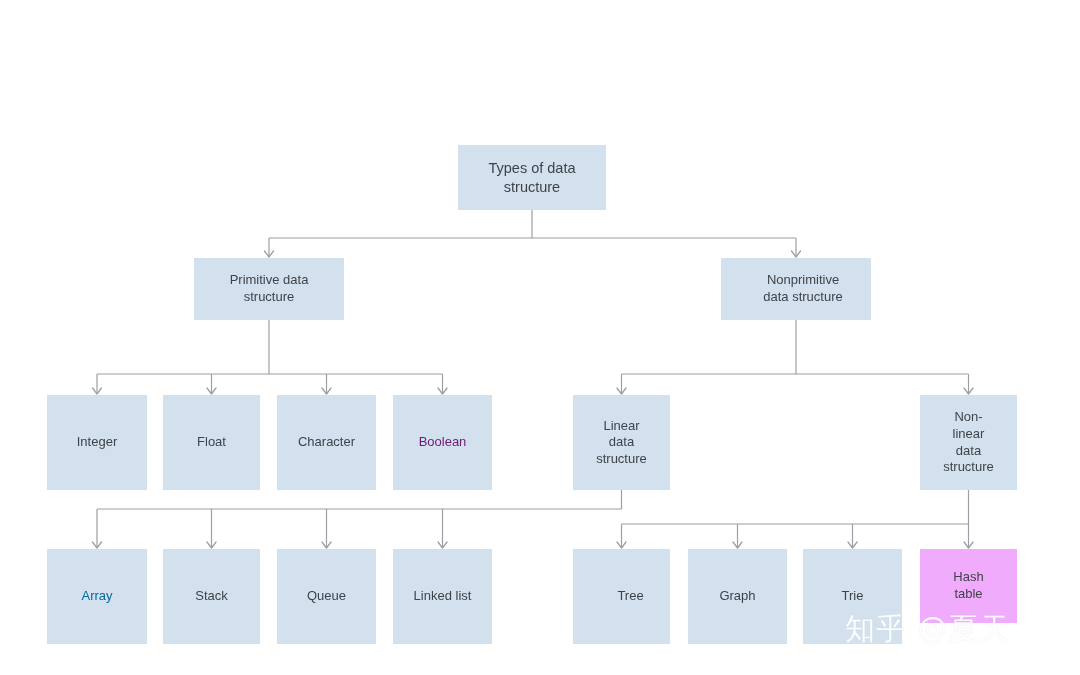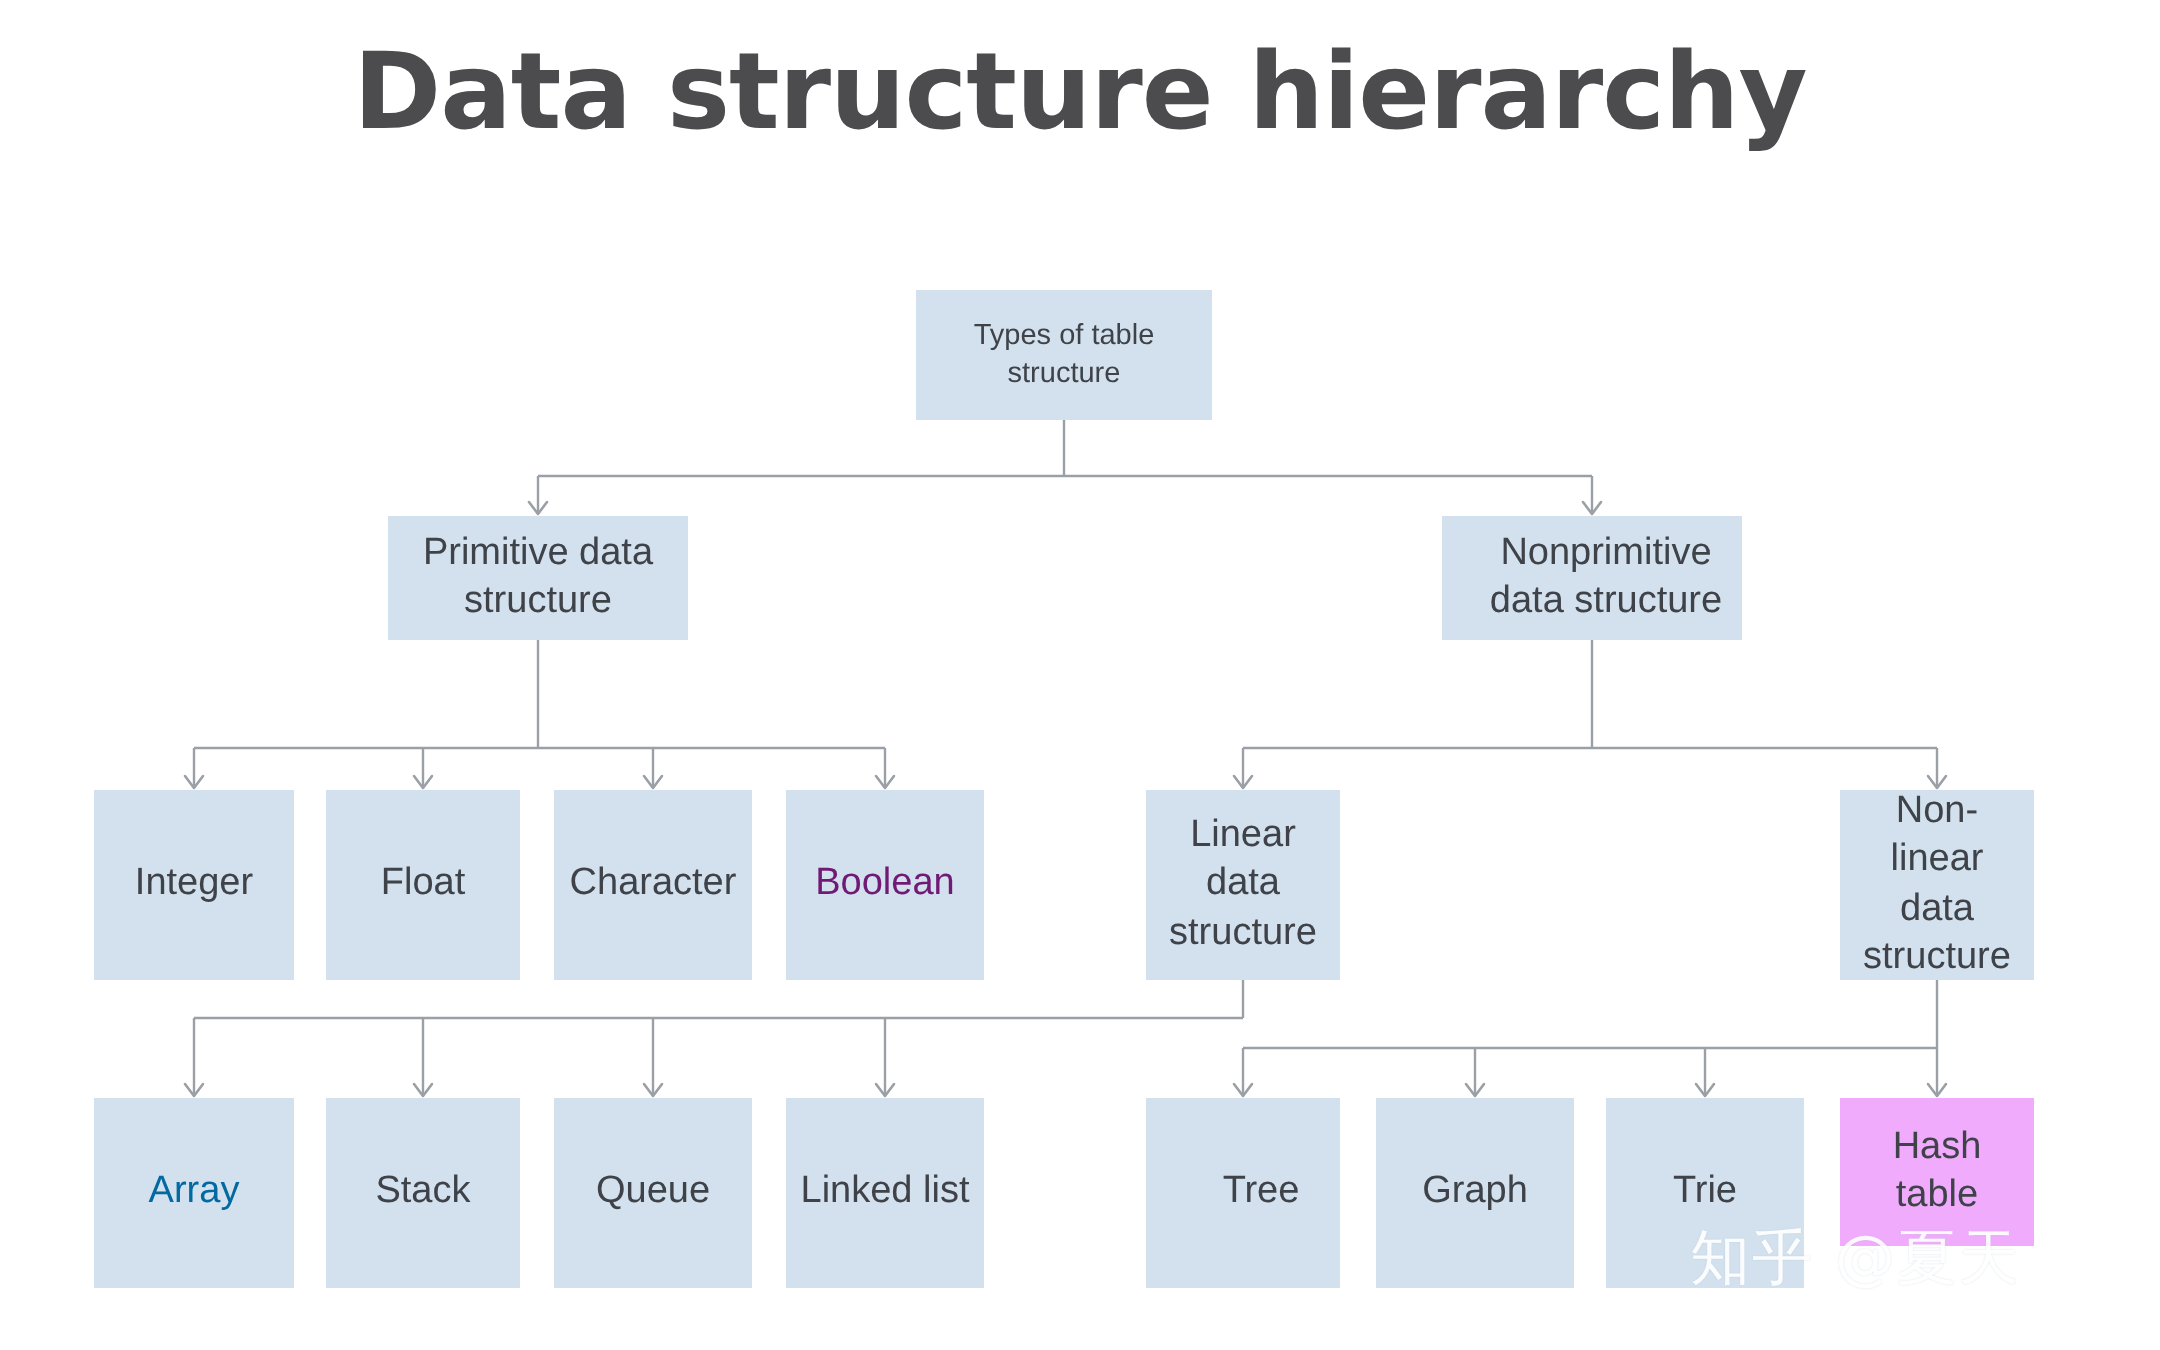--- a/index.html
+++ b/index.html
@@ -41,21 +41,21 @@
   }
   .node {
     position: absolute;
     box-sizing: border-box;
     background: #d2e1ed;
     color: #3f4349;
     display: flex;
     align-items: center;
     justify-content: center;
     text-align: center;
-    font-size: 19px;
+    font-size: 13px;
     line-height: 1.28;
     padding: 2px 6px;
     font-family: "Liberation Sans", "DejaVu Sans", sans-serif;
   }
   .node.root { font-size: 14.5px; }
   .node .label { display: block; white-space: pre-line; }
   #watermark {
     position: absolute;
     left: 845px;
     top: 609px;
@@ -66,21 +66,20 @@
     text-shadow: 0 0 1px rgba(180,195,210,0.55);
     white-space: nowrap;
     letter-spacing: 1px;
   }
 </style>
 </head>
 <body>
 
 <div id="canvas">
 
-  <div id="page-title">Data structure hierarchy</div>
 
   <svg id="connector-layer" viewBox="0 0 1080 675" width="1080" height="675" aria-hidden="true">
       <line x1="532" y1="210" x2="532" y2="238" stroke="#9aa0a6" stroke-width="1.2"></line>
       <line x1="269" y1="238" x2="796" y2="238" stroke="#9aa0a6" stroke-width="1.2"></line>
       <line x1="269" y1="238" x2="269" y2="257" stroke="#9aa0a6" stroke-width="1.2"></line>
       <path d="M 264.5 251 L 269 257 L 273.5 251" fill="none" stroke="#9aa0a6" stroke-width="1.3" stroke-linecap="round" stroke-linejoin="round"></path>
       <line x1="796" y1="238" x2="796" y2="257" stroke="#9aa0a6" stroke-width="1.2"></line>
       <path d="M 791.5 251 L 796 257 L 800.5 251" fill="none" stroke="#9aa0a6" stroke-width="1.3" stroke-linecap="round" stroke-linejoin="round"></path>
       <line x1="269" y1="320" x2="269" y2="374" stroke="#9aa0a6" stroke-width="1.2"></line>
       <line x1="97" y1="374" x2="442.5" y2="374" stroke="#9aa0a6" stroke-width="1.2"></line>
@@ -115,21 +114,21 @@
       <line x1="737.5" y1="524" x2="737.5" y2="548" stroke="#9aa0a6" stroke-width="1.2"></line>
       <path d="M 733 542 L 737.5 548 L 742 542" fill="none" stroke="#9aa0a6" stroke-width="1.3" stroke-linecap="round" stroke-linejoin="round"></path>
       <line x1="852.5" y1="524" x2="852.5" y2="548" stroke="#9aa0a6" stroke-width="1.2"></line>
       <path d="M 848 542 L 852.5 548 L 857 542" fill="none" stroke="#9aa0a6" stroke-width="1.3" stroke-linecap="round" stroke-linejoin="round"></path>
       <line x1="968.5" y1="524" x2="968.5" y2="548" stroke="#9aa0a6" stroke-width="1.2"></line>
       <path d="M 964 542 L 968.5 548 L 973 542" fill="none" stroke="#9aa0a6" stroke-width="1.3" stroke-linecap="round" stroke-linejoin="round"></path>
     </svg>
 
   <div id="node-layer">
       <div class="node root" style="left: 458px; top: 145px; width: 148px; height: 65px; background: rgb(210, 225, 237); color: rgb(63, 67, 73);">
-        <span class="label">Types of table
+        <span class="label">Types of data
 structure</span>
       </div>
       <div class="node" style="left: 194px; top: 258px; width: 150px; height: 62px; background: rgb(210, 225, 237); color: rgb(63, 67, 73);">
         <span class="label">Primitive data
 structure</span>
       </div>
       <div class="node" style="left: 721px; top: 258px; width: 150px; height: 62px; background: rgb(210, 225, 237); color: rgb(63, 67, 73); padding-left: 20px;">
         <span class="label">Nonprimitive
 data structure</span>
       </div>

